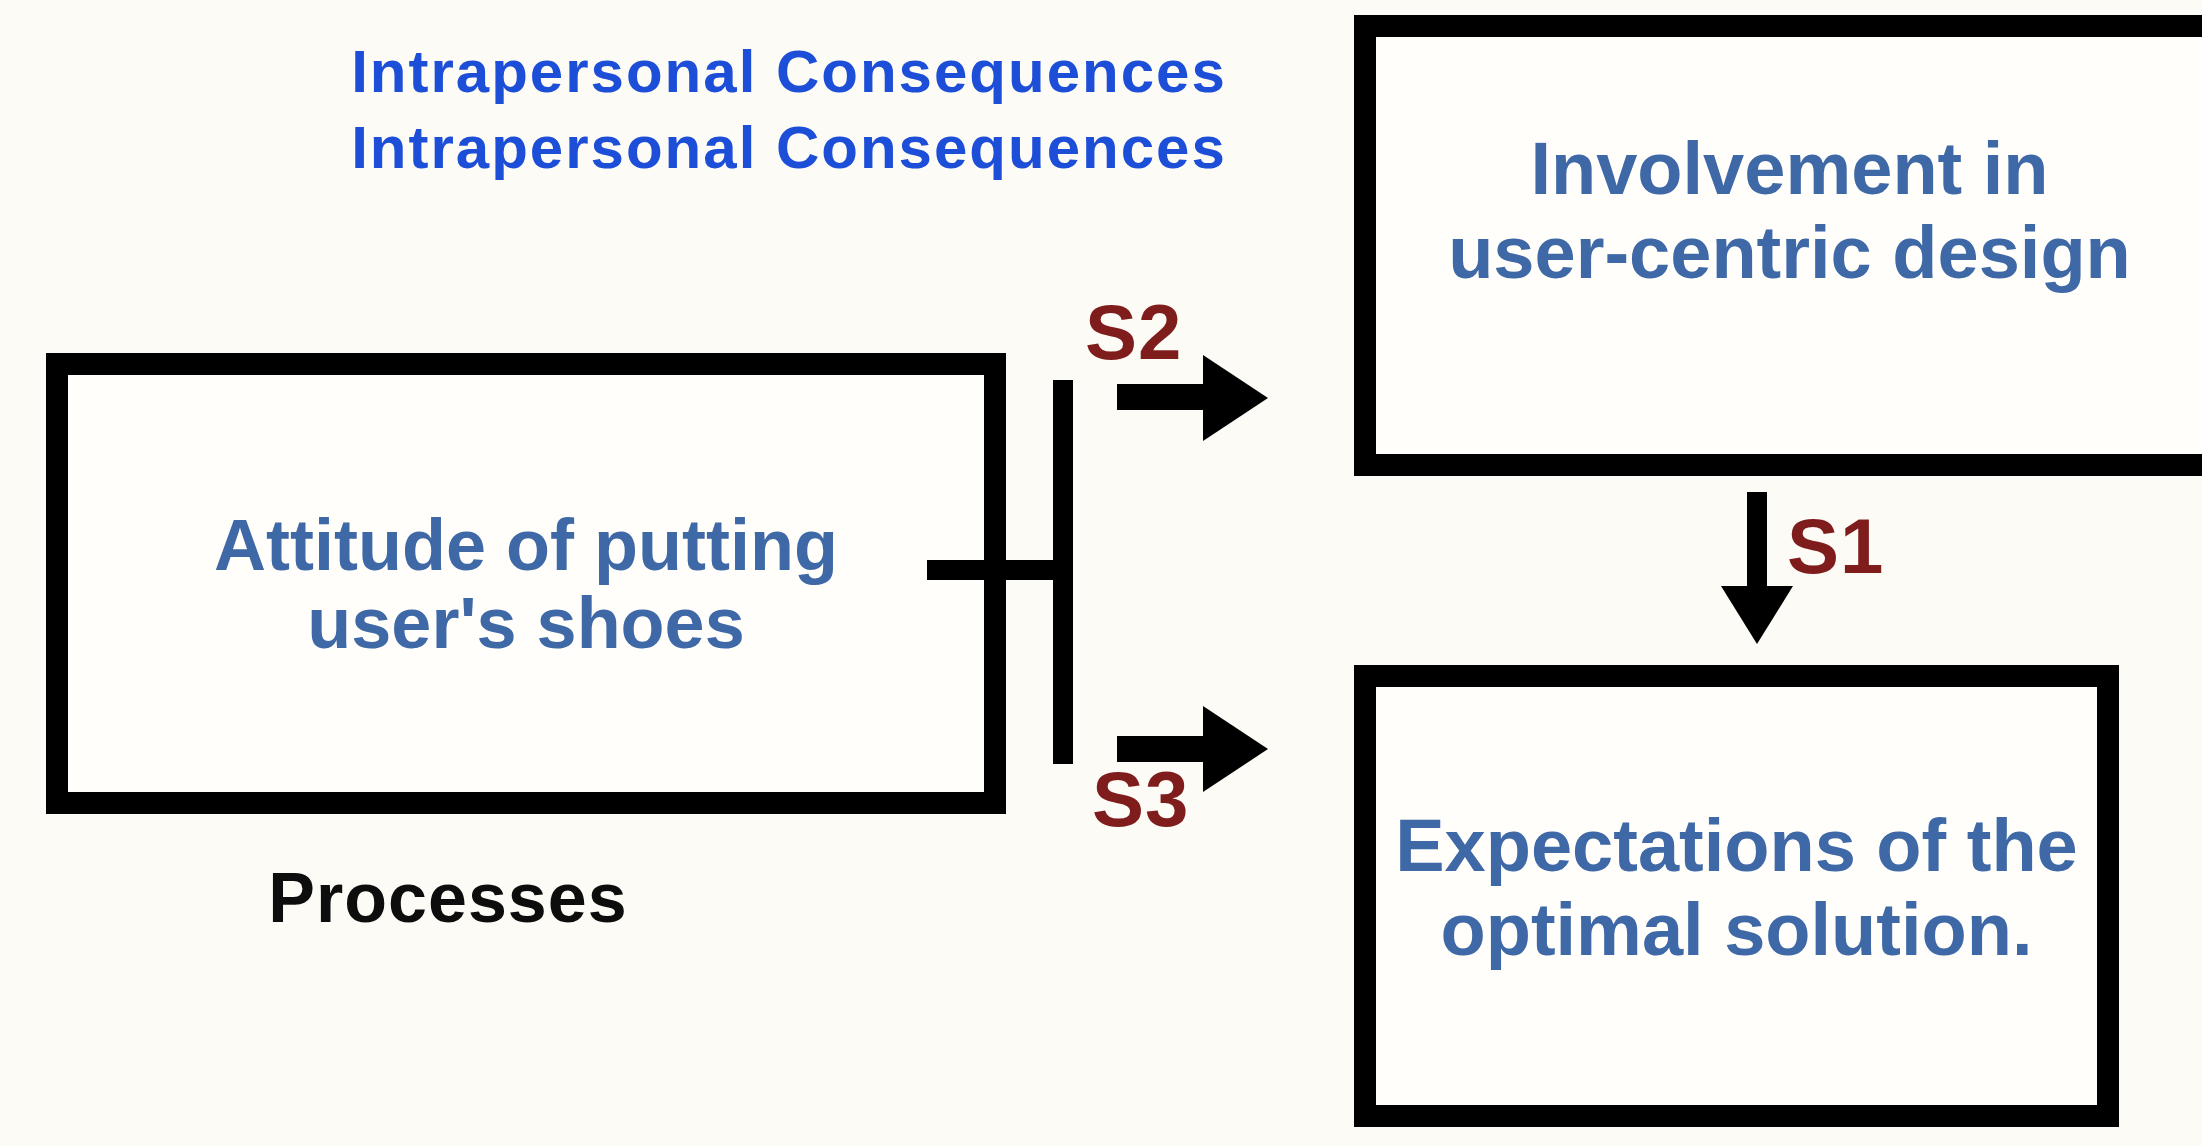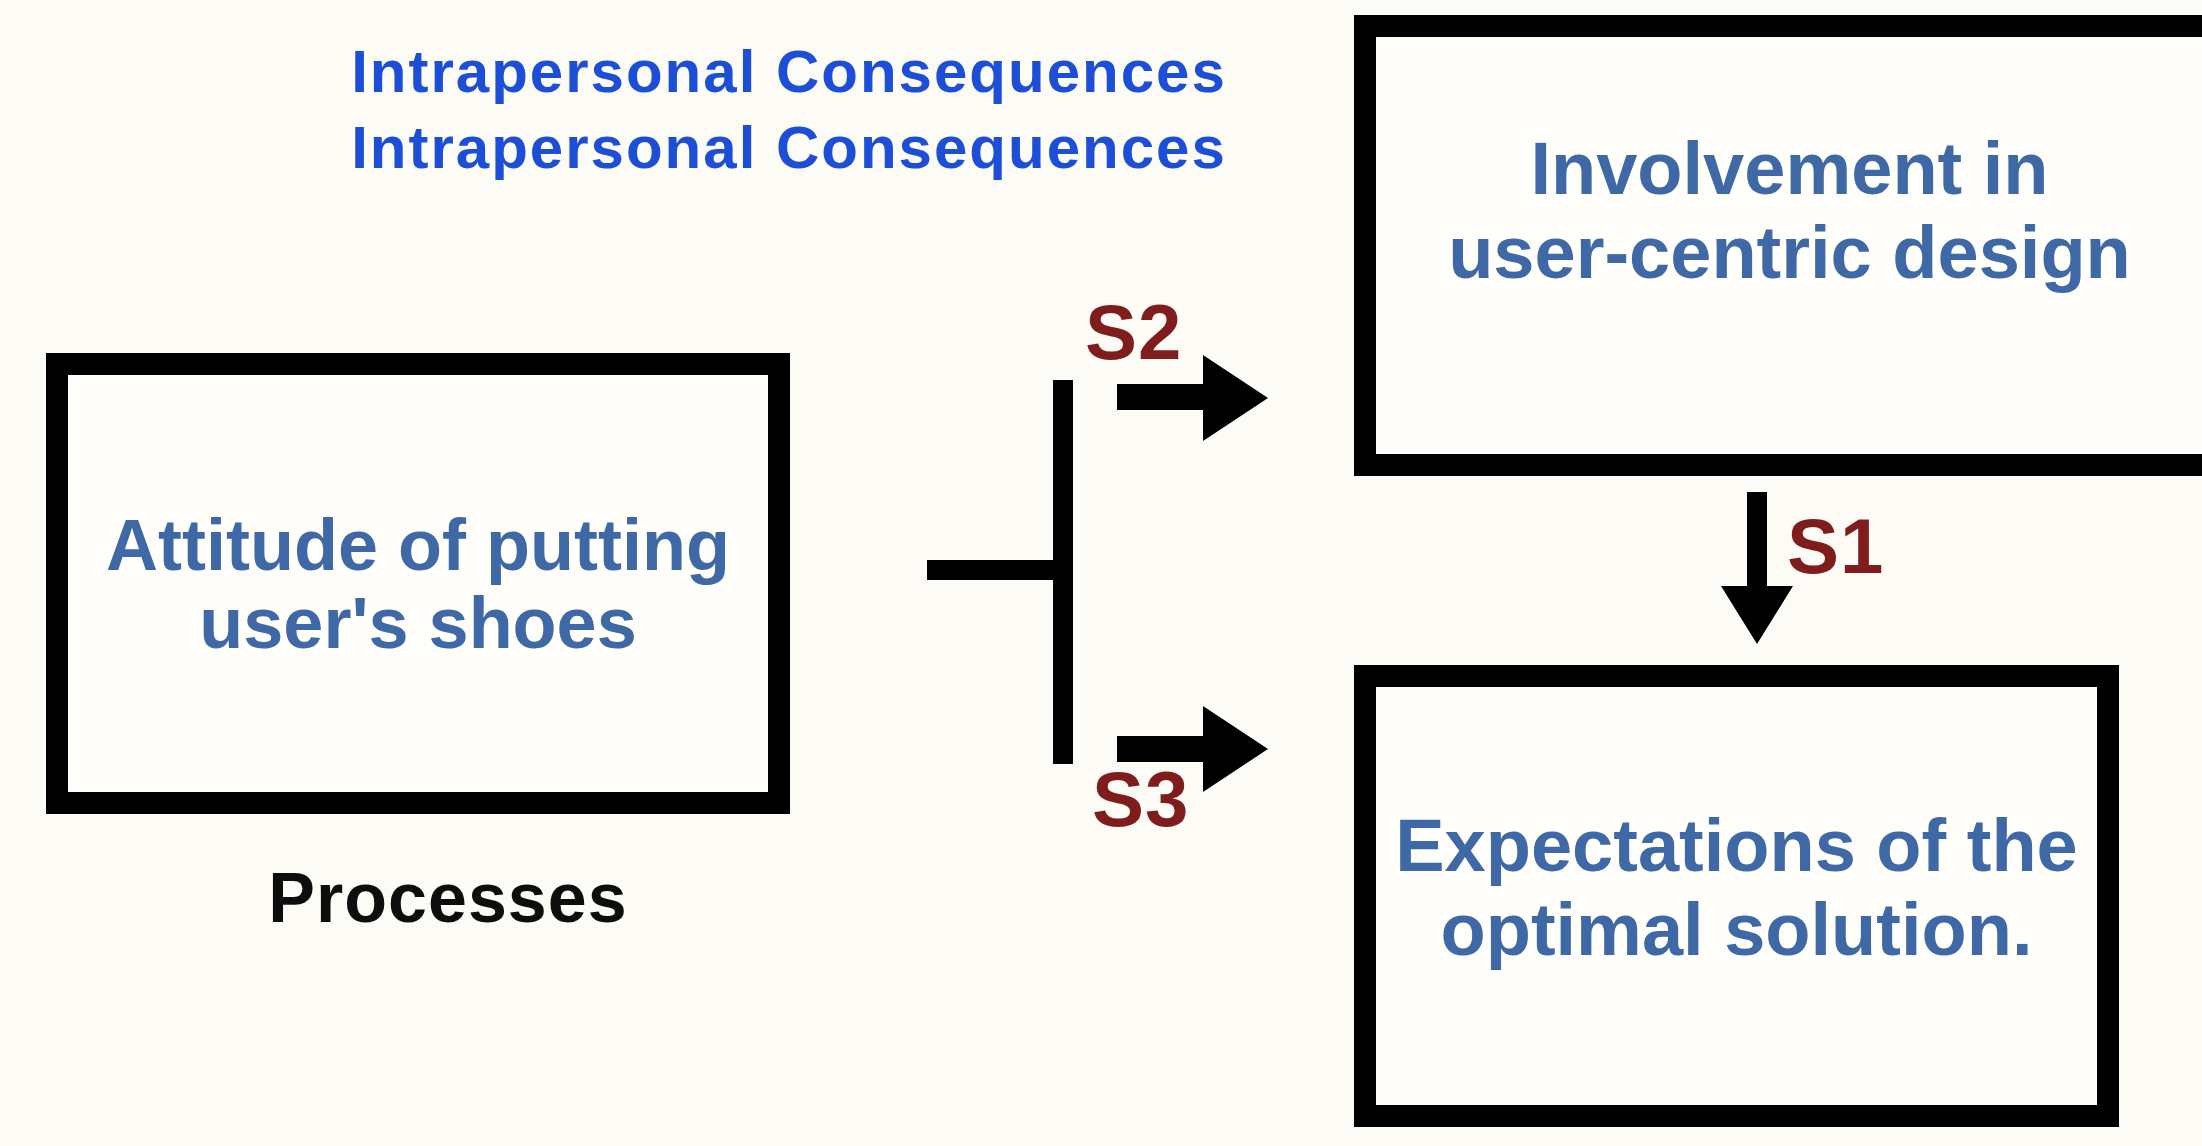--- a/index.html
+++ b/index.html
@@ -21,21 +21,21 @@
     line-height:112px; color:#0d0d0d; letter-spacing:1px;
   }
 
   
   .box {
     position:absolute; border:22px solid #000000; background:#fffefb;
     display:flex; flex-direction:column; justify-content:center; align-items:center;
     text-align:center; color:#3e68a6; font-weight:700;margin-left:34px;
   }
   .box-attitude {
-    left:12px; top:353px; width:744px; height:461px;
+    left:12px; top:353px; width:960px; height:461px;
     font-size:72px; line-height:78px;
   }
   .box-involvement {
     left:1320px; top:15px; width:871px; height:461px;
     font-size:74px; line-height:84px; padding-bottom:70px;
   }
   .box-expectations {
     left:1320px; top:665px; width:765px; height:462px;
     font-size:74px; line-height:84px; padding-bottom:16px;
   }

